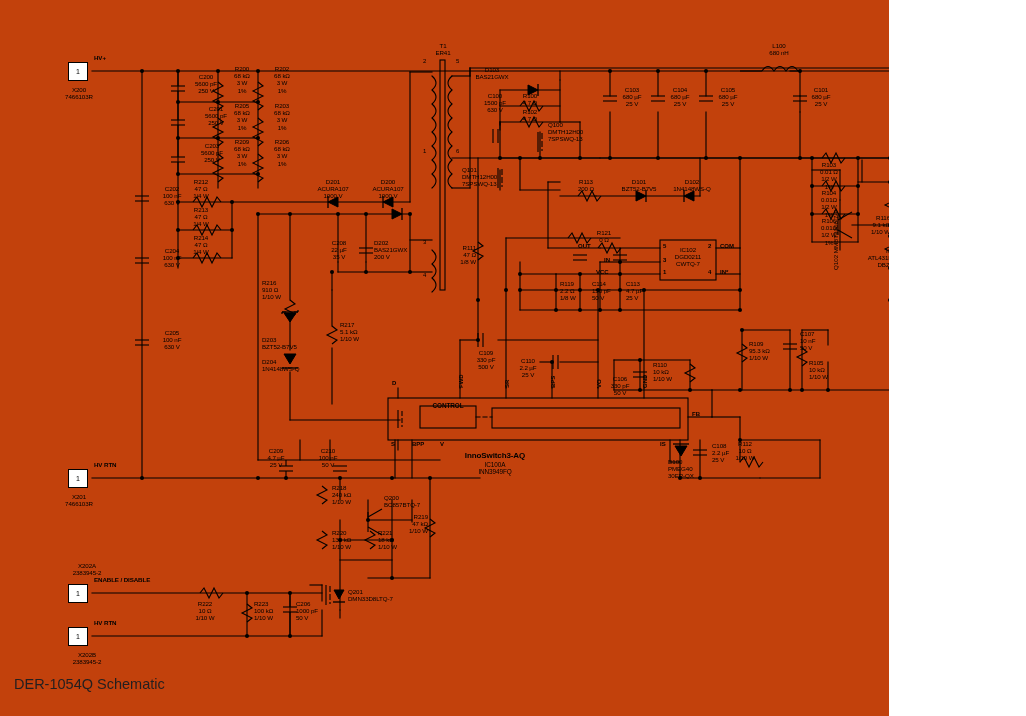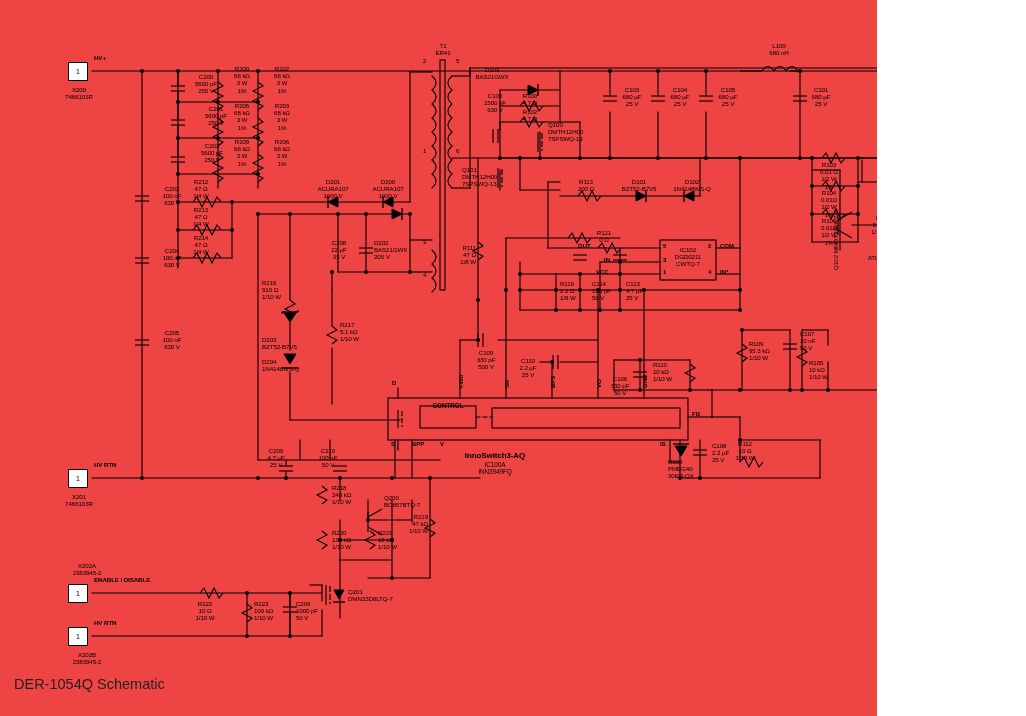--- a/index.html
+++ b/index.html
@@ -1,18 +1,18 @@
 <!DOCTYPE html>
 <html><head>
 <meta charset="utf-8">
 <title>DER-1054Q Schematic</title>
 <style>
   html,body{margin:0;padding:0;background:#ffffff;}
   body{font-family:"Liberation Sans",sans-serif;color:#000;}
-  #page{position:relative;width:877px;height:716px;background:#ef4444;overflow:hidden;}
+  #page{position:relative;width:877px;height:716px;background:#c2410c;overflow:hidden;padding-left:12px;}
   #sheet{position:absolute;left:0;top:0;width:1026px;height:660px;}
   .lbl{position:absolute;font-size:6.2px;line-height:7.2px;text-align:center;white-space:pre;letter-spacing:-0.1px;}
   .lbl.l{text-align:left;}
   .lbl.r{text-align:right;}
   .bold{font-weight:bold;}
   .pin{position:absolute;font-size:6px;font-weight:bold;line-height:6px;}
   .vert{position:absolute;font-size:6px;font-weight:bold;transform-origin:0 0;transform:rotate(-90deg);white-space:nowrap;}
   .vertn{position:absolute;font-size:6.2px;line-height:7.2px;transform-origin:0 0;transform:rotate(-90deg);white-space:nowrap;text-align:center;}
   .conn{position:absolute;border:1.2px solid #000;width:20px;height:19px;box-sizing:border-box;
         font-size:7px;display:flex;align-items:center;justify-content:center;background:#fff;}

